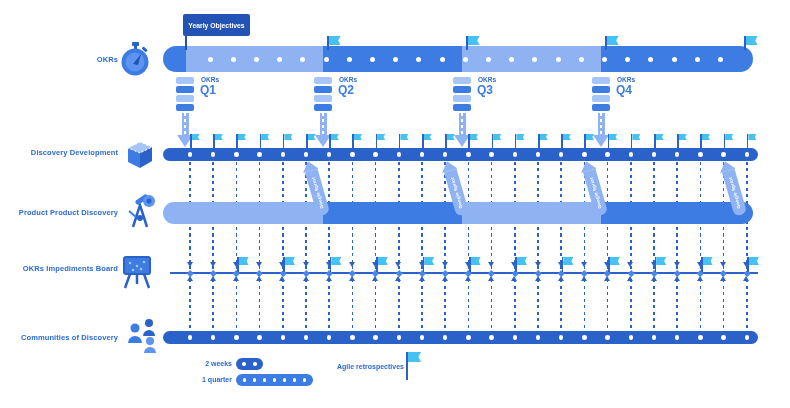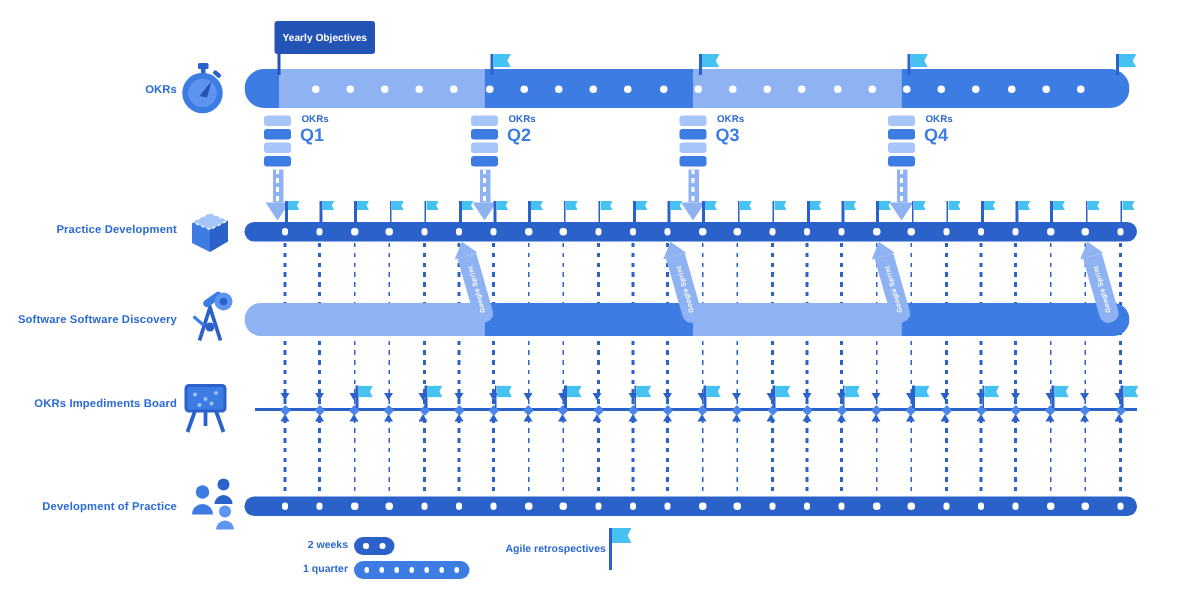--- a/index.html
+++ b/index.html
@@ -57,24 +57,24 @@
 </style>
 </head>
 <body>
 
 <div class="canvas" id="canvas">
 
   <div class="ribbon-pole"></div>
   <div class="ribbon">Yearly Objectives</div>
 
   <div class="row-label" style="top:55px">OKRs</div>
-  <div class="row-label" style="top:148px">Practice Development</div>
-  <div class="row-label" style="top:208px">Software Software Discovery</div>
+  <div class="row-label" style="top:148px">Discovery Development</div>
+  <div class="row-label" style="top:208px">Product Product Discovery</div>
   <div class="row-label" style="top:264px">OKRs Impediments Board</div>
-  <div class="row-label" style="top:333px">Development of Practice</div>
+  <div class="row-label" style="top:333px">Communities of Discovery</div>
 
   <svg class="icon" style="left:118px;top:41px" width="34" height="37" viewBox="0 0 34 37">
     <rect x="14" y="1" width="7" height="4" rx="1" fill="#2A62C9"></rect>
     <rect x="16" y="4" width="3" height="4" fill="#2A62C9"></rect>
     <circle cx="17" cy="21" r="13.5" fill="#3C7CE3"></circle>
     <circle cx="17" cy="21" r="9.5" fill="#5D94F0"></circle>
     <path d="M23 13 L15 23 L20 24 Z" fill="#2353B5"></path>
     <rect x="24" y="7" width="6" height="3" rx="1.5" transform="rotate(40 27 8)" fill="#2A62C9"></rect>
   </svg>
   <svg class="icon" style="left:123px;top:139px" width="32" height="31" viewBox="0 0 32 31">

